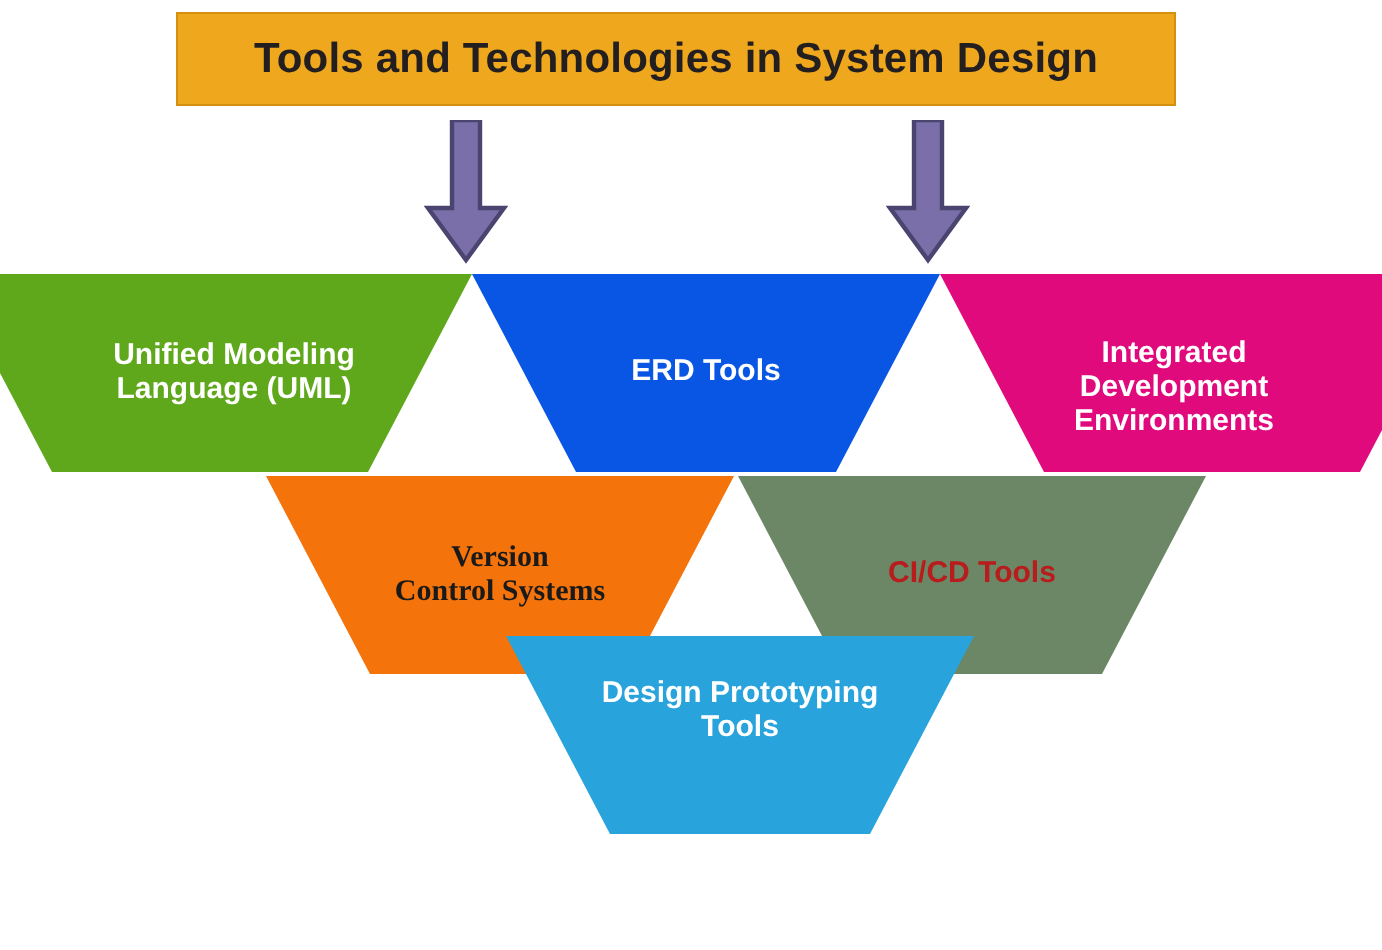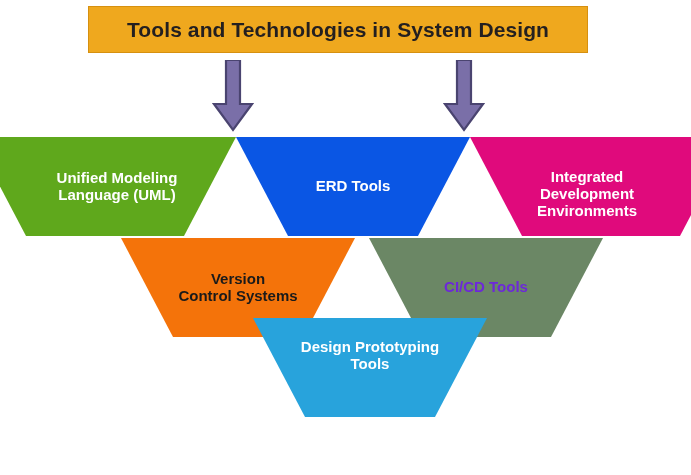--- a/index.html
+++ b/index.html
@@ -110,32 +110,32 @@
         <div class="trap-label tlab-lg" style="color: rgb(255, 255, 255);">ERD Tools</div>
       </div>
       <div class="trap r1" style="left: 470px; width: 262px;">
         <svg width="262" height="99" viewBox="0 0 262 99" style="position: absolute; left: 0px; top: 0px;">
           <polygon points="0,0 262,0 210,99 52,99" fill="#E00A7C"></polygon>
         </svg>
         <div class="trap-label tlab-lg" style="color: rgb(255, 255, 255); transform: translateX(-14px); margin-top: 16px;">Integrated
 Development
 Environments</div>
       </div>
-      <div class="trap r2" style="left: 121px; width: 234px;">
+      <div class="trap r2" style="left: 133px; width: 234px; font-family: Liberation Serif, serif;">
         <svg width="234" height="99" viewBox="0 0 234 99" style="position: absolute; left: 0px; top: 0px;">
           <polygon points="0,0 234,0 182,99 52,99" fill="#F4730A"></polygon>
         </svg>
         <div class="trap-label tlab-lg" style="color: rgb(26, 26, 26);">Version
 Control Systems</div>
       </div>
       <div class="trap r2" style="left: 369px; width: 234px;">
         <svg width="234" height="99" viewBox="0 0 234 99" style="position: absolute; left: 0px; top: 0px;">
           <polygon points="0,0 234,0 182,99 52,99" fill="#6B8765"></polygon>
         </svg>
-        <div class="trap-label tlab-lg" style="color: #6d28d9;">CI/CD Tools</div>
+        <div class="trap-label tlab-lg" style="color: #b91c1c;">CI/CD Tools</div>
       </div>
       <div class="trap r3" style="left: 253px; width: 234px;">
         <svg width="234" height="99" viewBox="0 0 234 99" style="position: absolute; left: 0px; top: 0px;">
           <polygon points="0,0 234,0 182,99 52,99" fill="#28A3DC"></polygon>
         </svg>
         <div class="trap-label tlab-lg" style="color: rgb(255, 255, 255);">Design Prototyping
 Tools</div>
       </div>
     </div>
 

